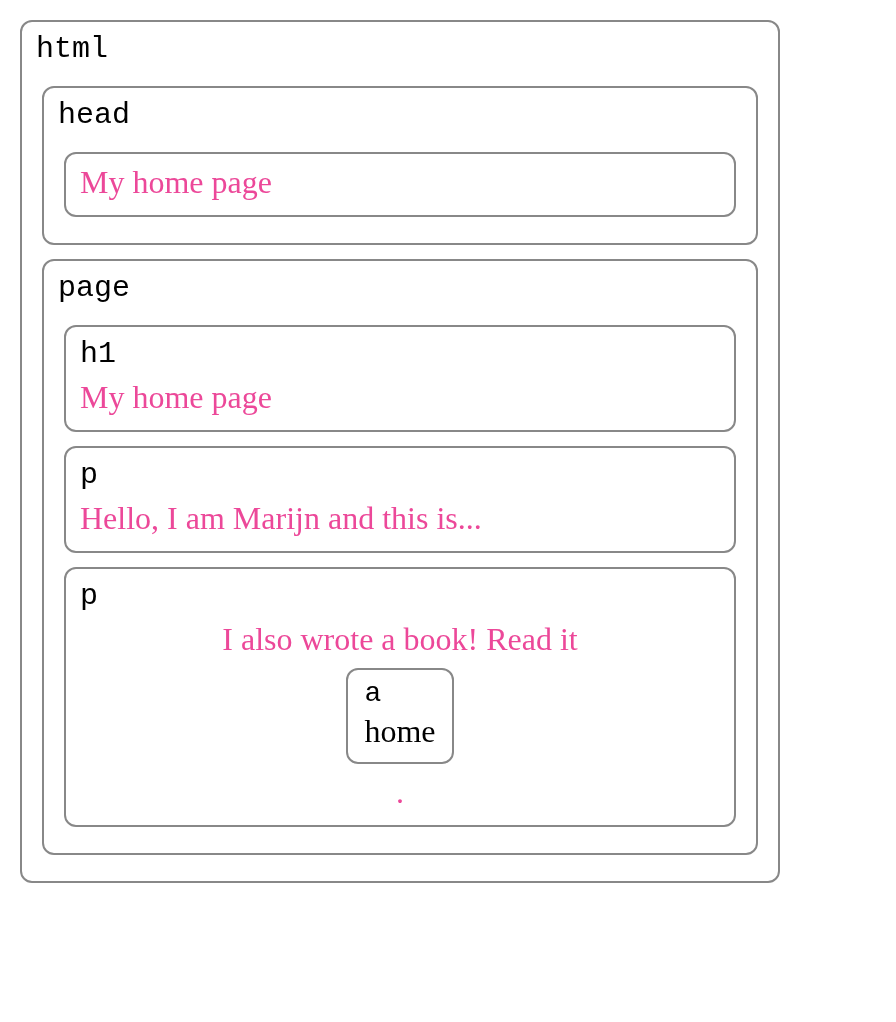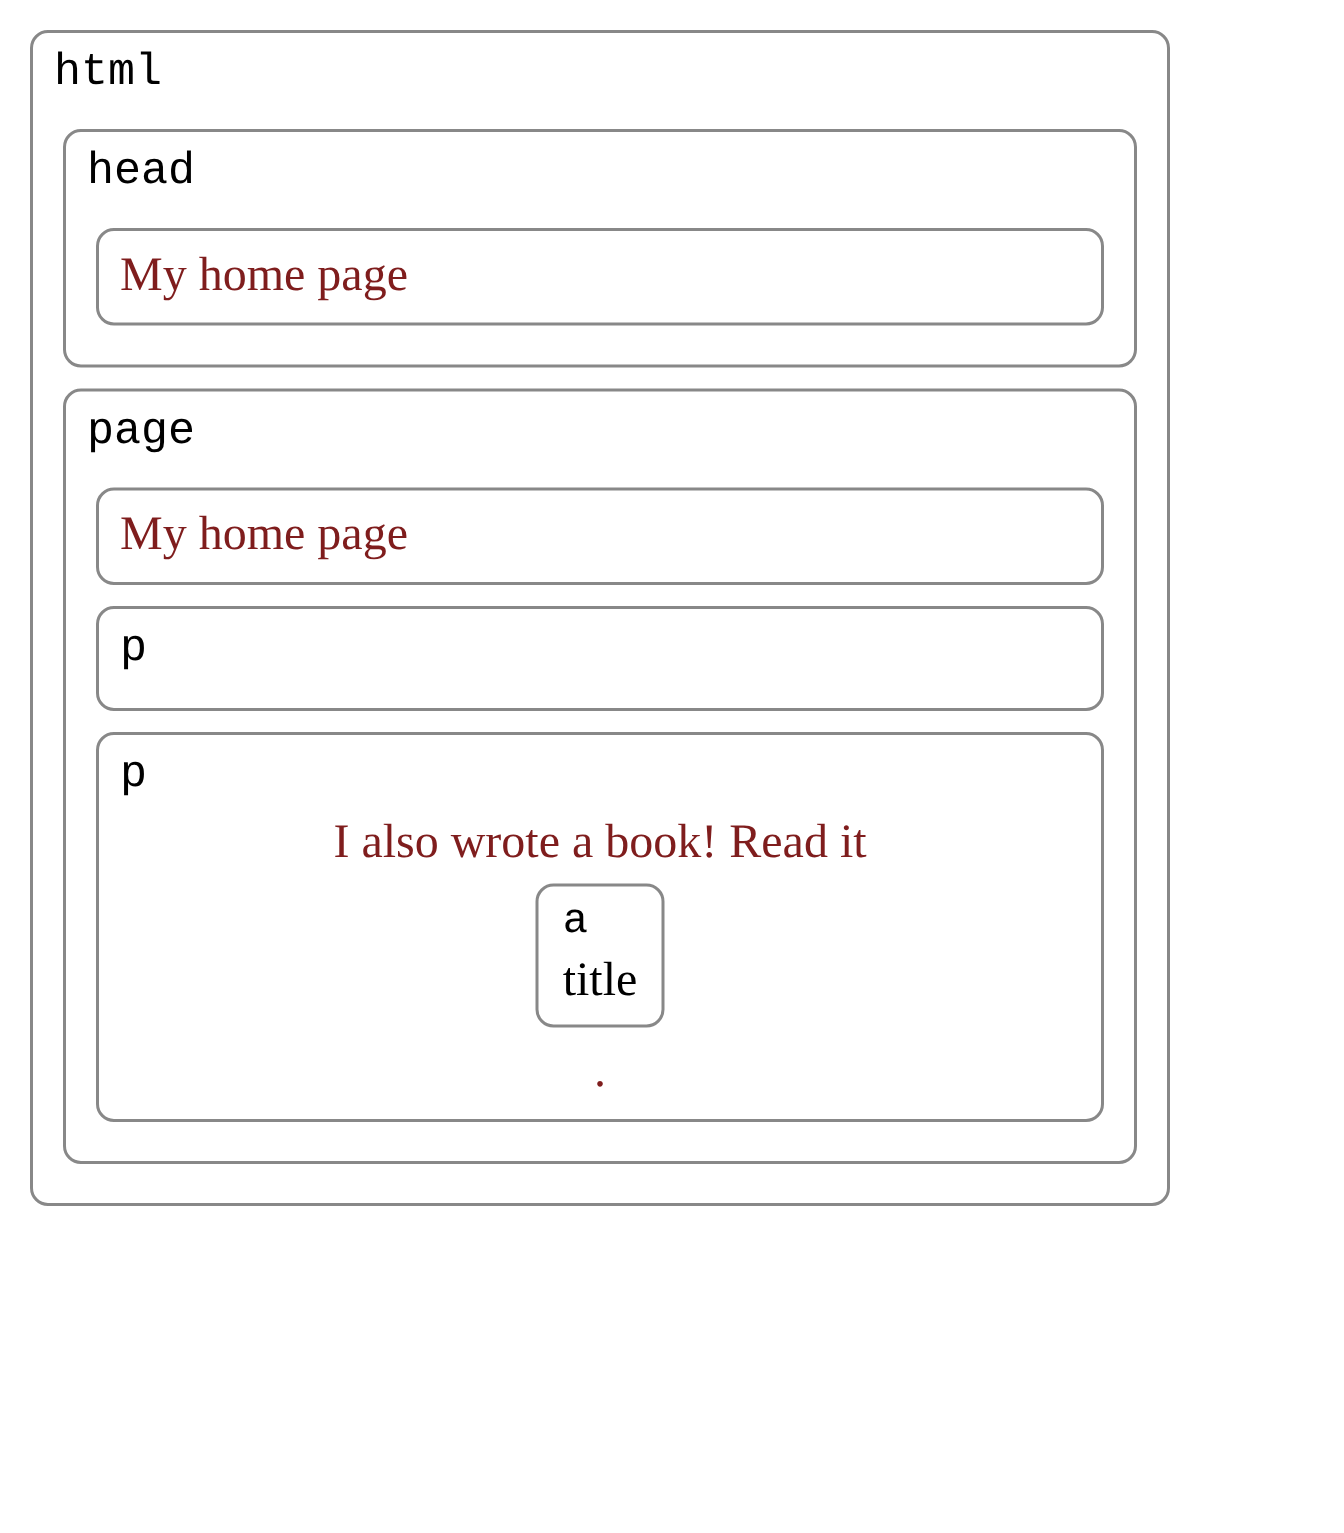--- a/index.html
+++ b/index.html
@@ -25,21 +25,21 @@
     .tag {
       font-family: 'Courier New', Courier, monospace;
       font-size: 30px;
       color: #000;
       margin-bottom: 8px;
       display: block;
     }
     .content {
       font-family: Georgia, 'Times New Roman', serif;
       font-size: 32px;
-      color: #7f1d1d;
+      color: #ec4899;
     }
     .inner-group {
       padding: 12px 6px;
     }
     .inline-row {
       display: flex;
       align-items: center;
       flex-wrap: nowrap;
       gap: 10px;
       flex-direction: column;
@@ -81,34 +81,36 @@
           <span class="content">My home page</span>
         </div>
       </div>
     </div>
 
     <div class="node">
       <span class="tag">page</span>
       <div class="inner-group">
 
         <div class="node">
+          <span class="tag">h1</span>
           <span class="content">My home page</span>
         </div>
 
         <div class="node">
           <span class="tag">p</span>
+          <span class="content">Hello, I am Marijn and this is...</span>
         </div>
 
         <div class="node">
           <span class="tag">p</span>
           <div class="inline-row">
             <span class="content">I also wrote a book! Read it</span>
             <span class="inline-node">
               <span class="inline-tag">a</span>
-              <span class="inline-content">title</span>
+              <span class="inline-content">home</span>
             </span>
             <span class="content">.</span>
           </div>
         </div>
 
       </div>
     </div>
 
   </div>
 </div>

